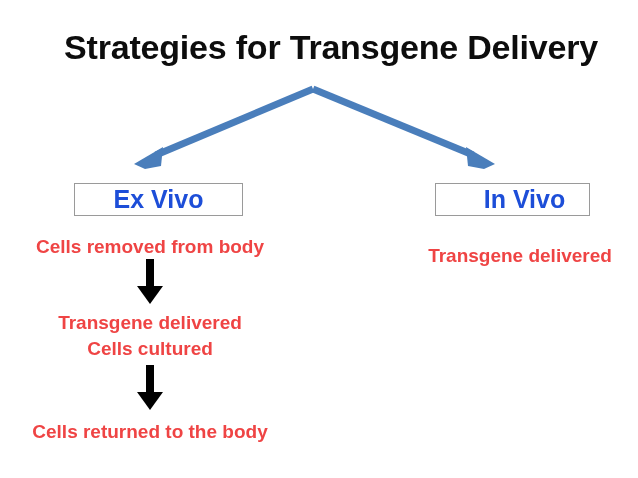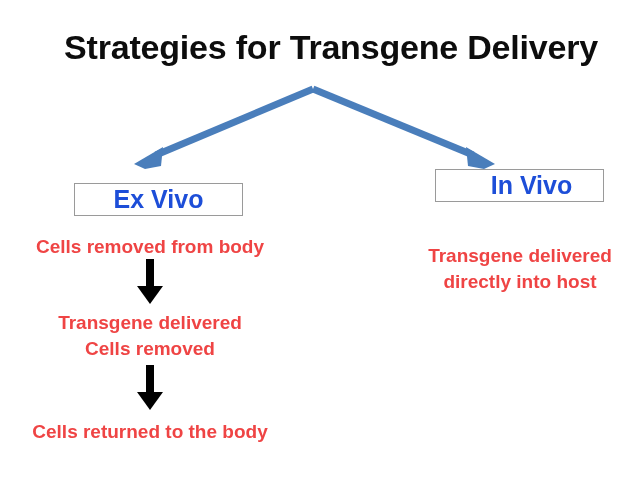--- a/index.html
+++ b/index.html
@@ -52,21 +52,21 @@
     background: #ffffff;
     height: 33px;
     line-height: 31px;
     text-align: center;
     font-size: 25px;
     font-weight: bold;
     color: #1d4ed8;
     white-space: nowrap;
   }
   #box-ex-vivo { left: 74px;  top: 183px; width: 169px; }
-  #box-in-vivo { left: 435px; top: 169px; width: 169px; padding-left: 24px; }
+  #box-in-vivo { left: 435px; top: 183px; width: 155px; padding-left: 24px; }
 
   
   .step-text {
     position: absolute;
     text-align: center;
     font-size: 19px;
     font-weight: bold;
     line-height: 26px;
     color: #ef4444;
     white-space: nowrap;
@@ -115,30 +115,29 @@
     <span class="step-line">Cells removed from body</span>
   </div>
 
   <svg class="flow-arrow" id="flow-arrow-1" viewBox="0 0 34 46" xmlns="http://www.w3.org/2000/svg">
     <rect x="13" y="0" width="8" height="29" fill="#000000"></rect>
     <polygon points="4,27 30,27 17,45" fill="#000000"></polygon>
   </svg>
 
   <div class="step-text" id="step-delivered">
     <span class="step-line">Transgene delivered</span>
-    <span class="step-line">Cells removed</span>
+    <span class="step-line">Cells cultured</span>
   </div>
 
   <svg class="flow-arrow" id="flow-arrow-2" viewBox="0 0 34 46" xmlns="http://www.w3.org/2000/svg">
     <rect x="13" y="0" width="8" height="29" fill="#000000"></rect>
     <polygon points="4,27 30,27 17,45" fill="#000000"></polygon>
   </svg>
 
   <div class="step-text" id="step-returned">
     <span class="step-line">Cells returned to the body</span>
   </div>
 
   <div class="step-text" id="step-invivo">
     <span class="step-line">Transgene delivered</span>
-    <span class="step-line">directly into host</span>
   </div>
 
 </div>
 
 </body></html>

